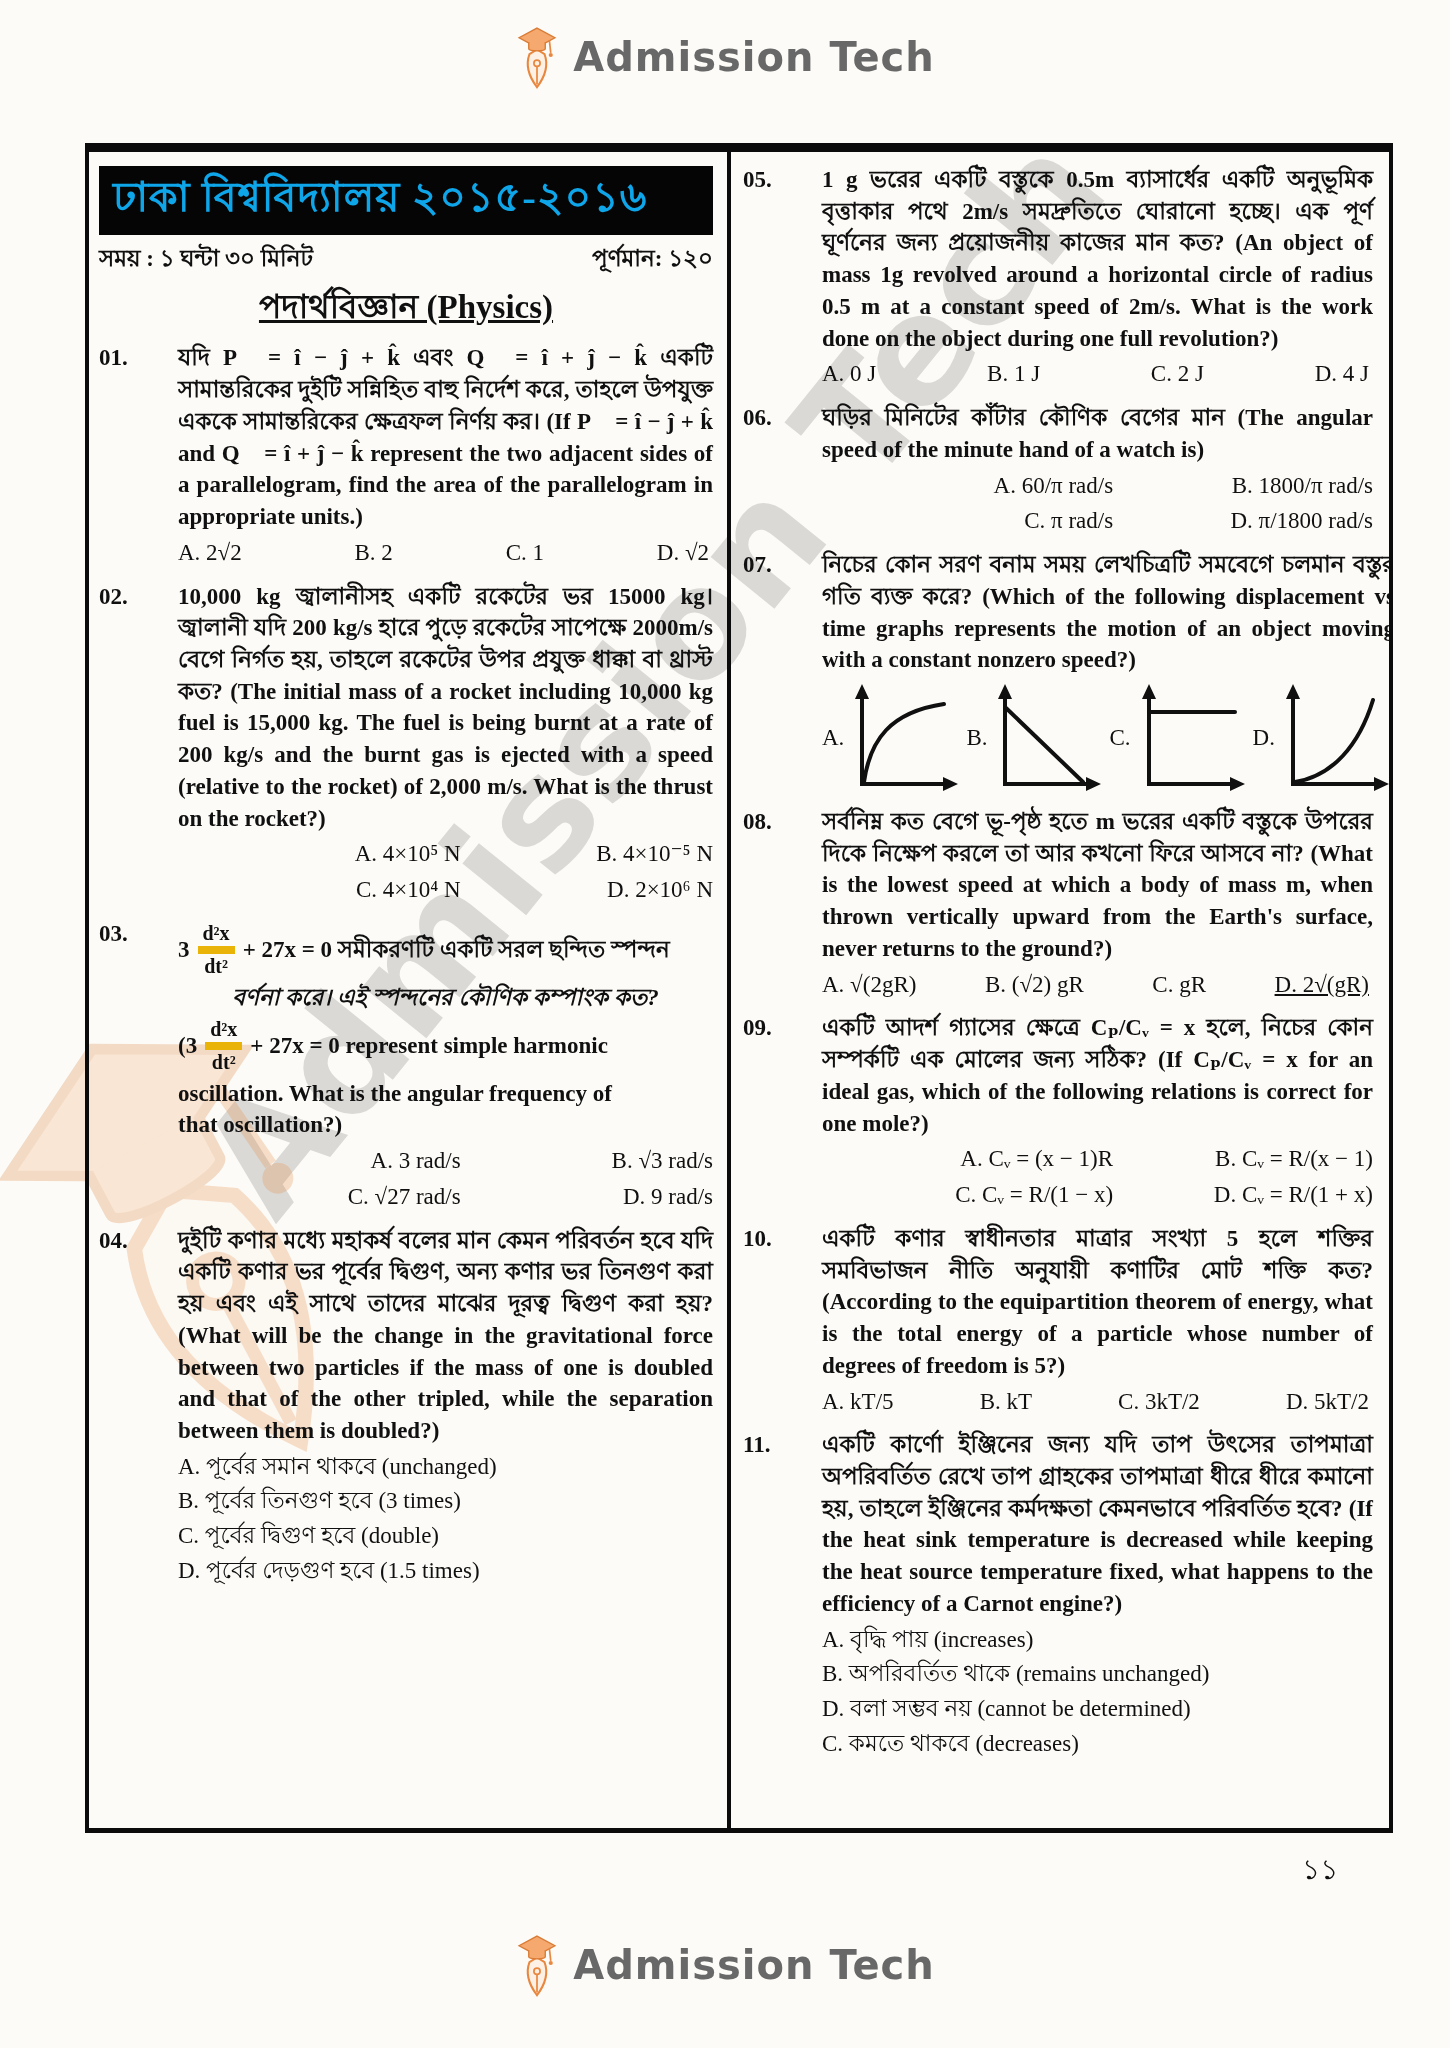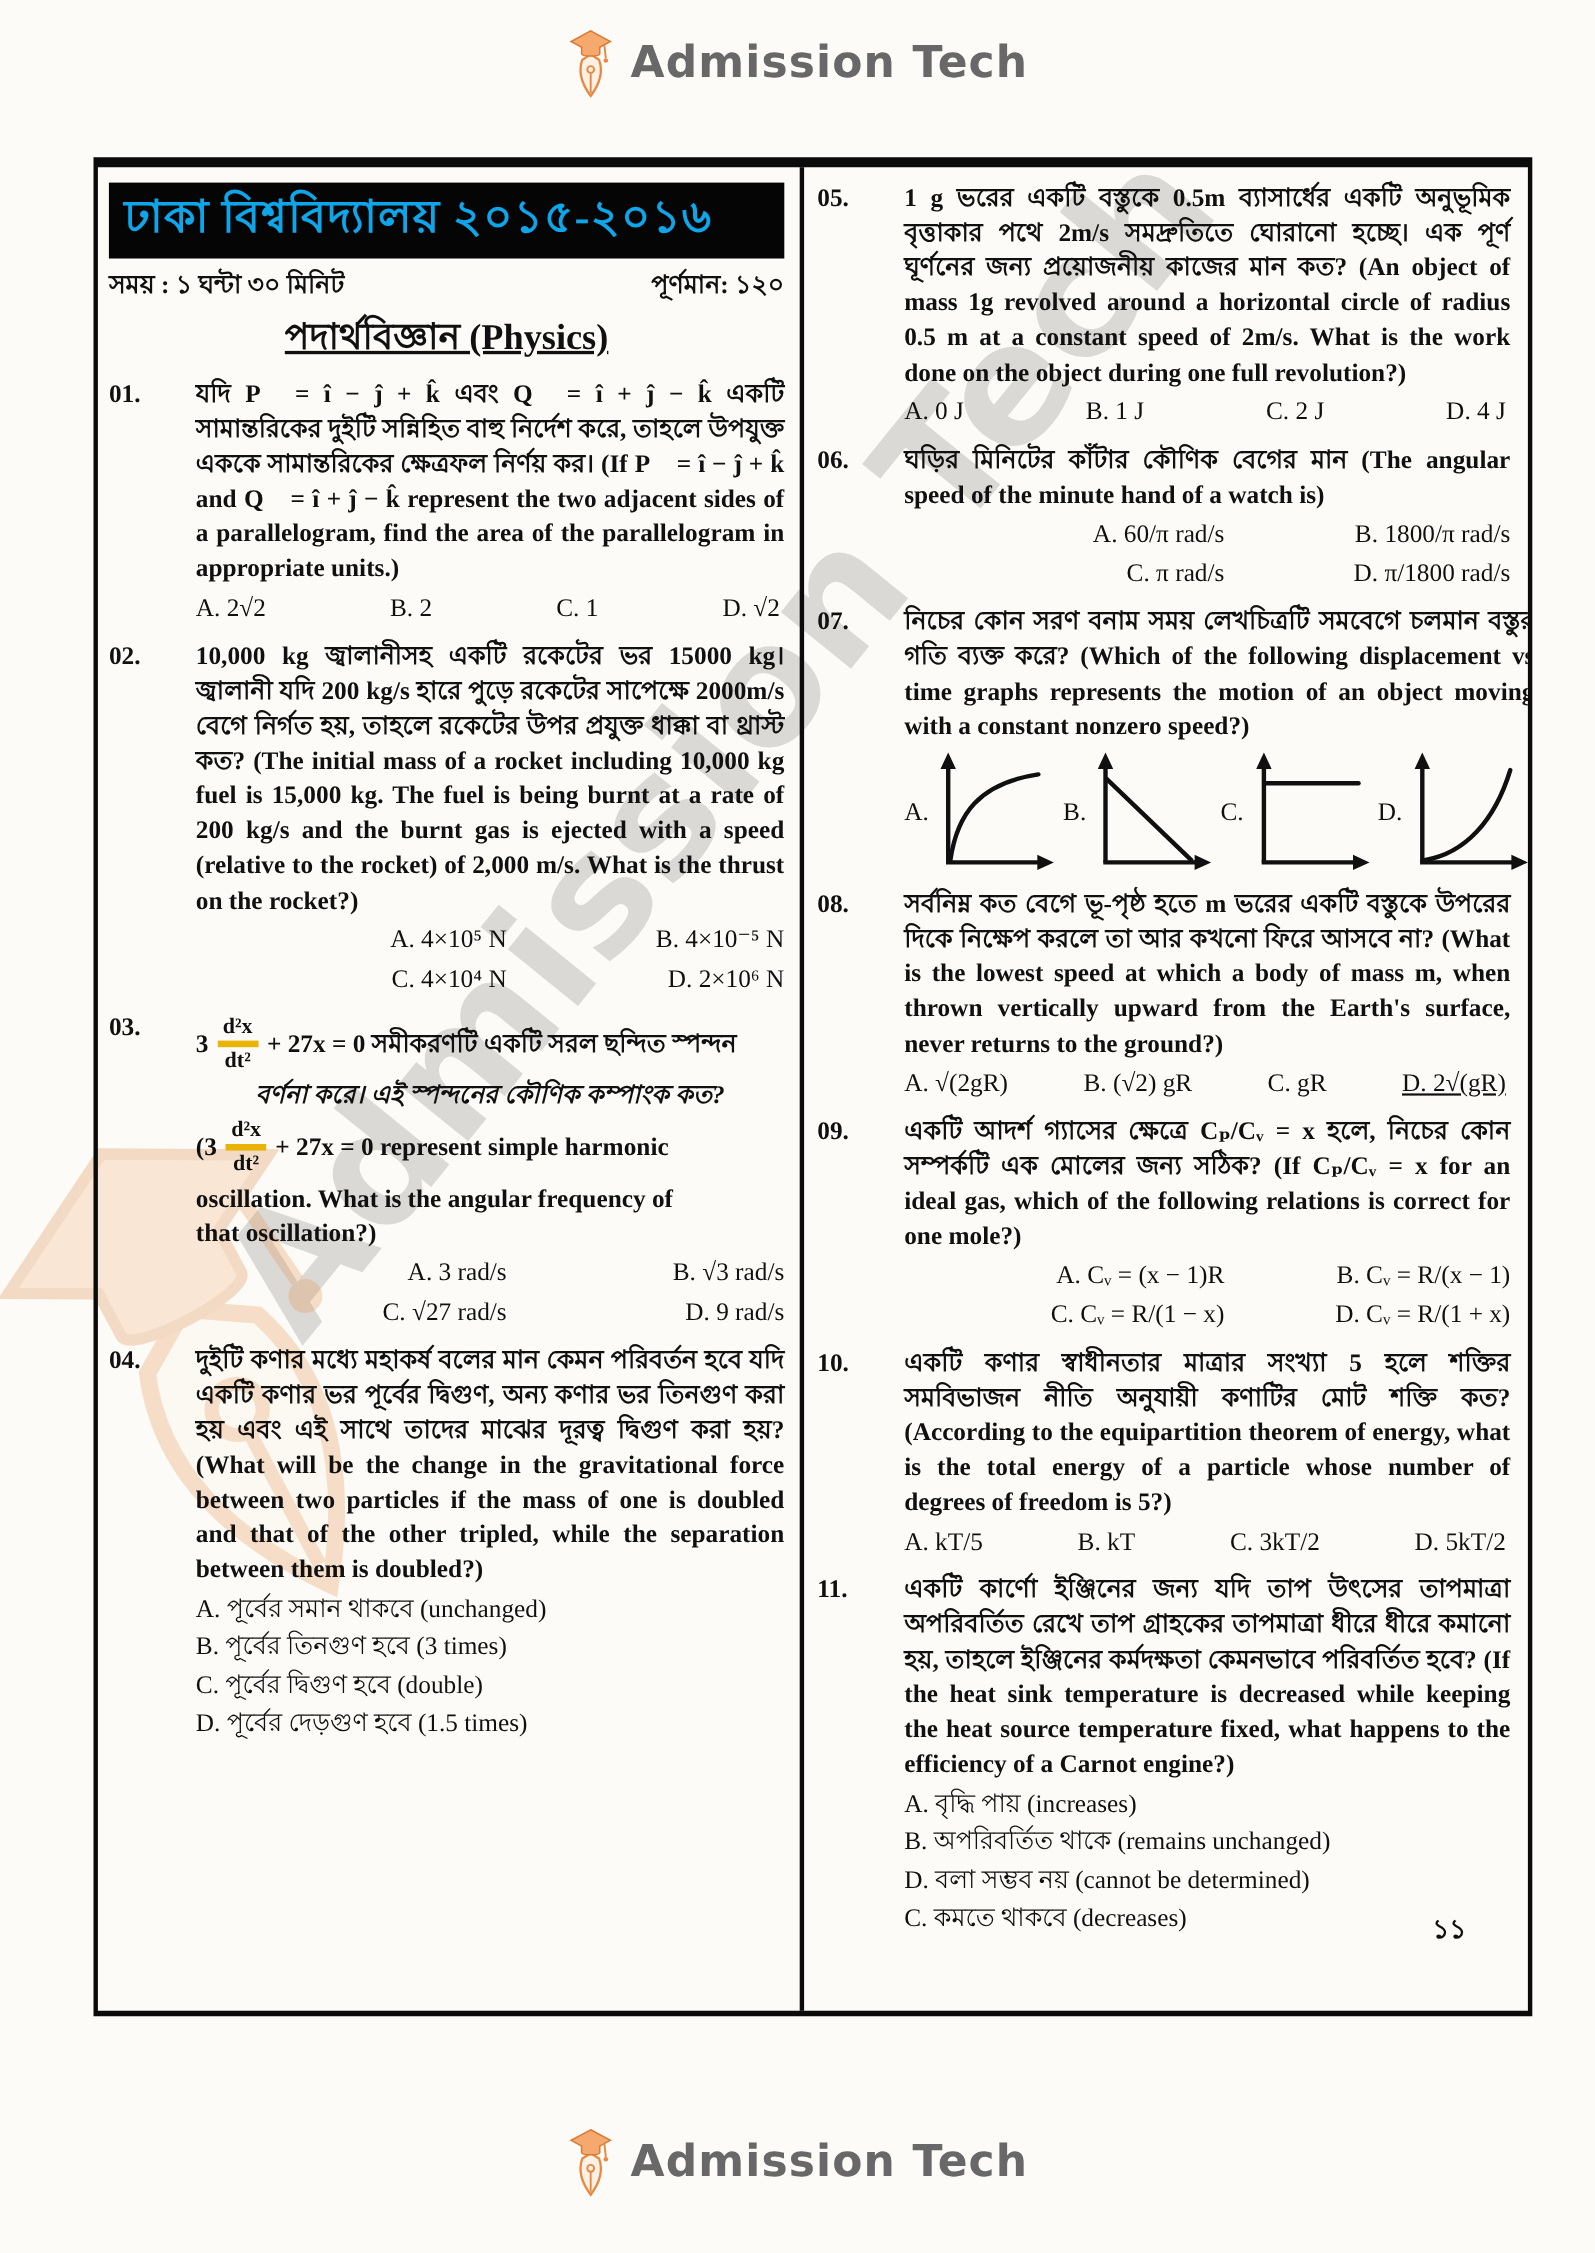--- a/index.html
+++ b/index.html
@@ -54,29 +54,29 @@
   .qno{width:50px;flex-shrink:0;font-weight:700;}
   .qbody{flex:1;font-weight:700;text-align:justify;}
   .opts-row{display:flex;justify-content:space-between;font-weight:400;margin-top:4px;text-align:left;padding-right:4px;}
   .opts-grid{display:grid;grid-template-columns:1.12fr 1fr;row-gap:4px;font-weight:400;margin-top:4px;text-align:right;}
   .opts-stack{font-weight:400;margin-top:4px;text-align:left;}
   .opts-stack .opt{margin-top:3px;}
   .u{text-decoration:underline;}
   
   .fline{display:flex;align-items:center;gap:8px;margin:4px 0;text-align:left;flex-wrap:wrap;}
   .frac{display:inline-flex;flex-direction:column;align-items:center;font-size:20px;line-height:1.15;}
-  .frac .num{border-bottom:6px solid #eab308;padding:0 5px 1px;}
+  .frac .num{border-bottom:8px solid #eab308;padding:0 5px 1px;}
   .frac .den{padding:1px 5px 0;}
   
   .graphs-row{display:flex;align-items:center;margin-top:6px;gap:2px;}
   .graph-item{display:flex;align-items:center;}
   .graph-label{font-weight:400;margin-right:2px;}
   .graph-item svg{display:block;}
   
-  .page-num{position:absolute;left:1302px;top:1735px;font-size:24px;font-weight:700;z-index:3;}
+  .page-num{position:absolute;left:1302px;top:1848px;font-size:28px;font-weight:400;z-index:3;}
 </style>
 </head>
 <body>
 
 <div class="wm-text">Admission Tech</div>
 <div class="wm-logo">
   <svg width="330" height="500" viewBox="0 0 64 96">
     <path d="M32 92 C20 76 15 60 21 44 L32 37 L43 44 C49 60 44 76 32 92 Z" fill="#fdf0e4" stroke="#e8873f" stroke-width="3"></path>
     <line x1="32" y1="62" x2="32" y2="88" stroke="#e8873f" stroke-width="2.5"></line>
     <circle cx="32" cy="57" r="4.5" fill="none" stroke="#e8873f" stroke-width="2.5"></circle>

